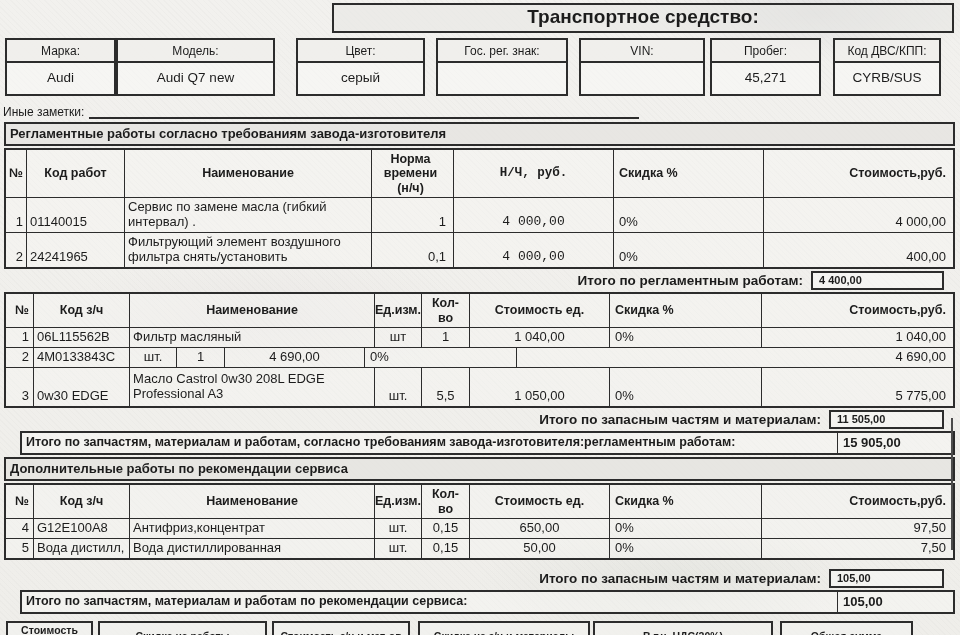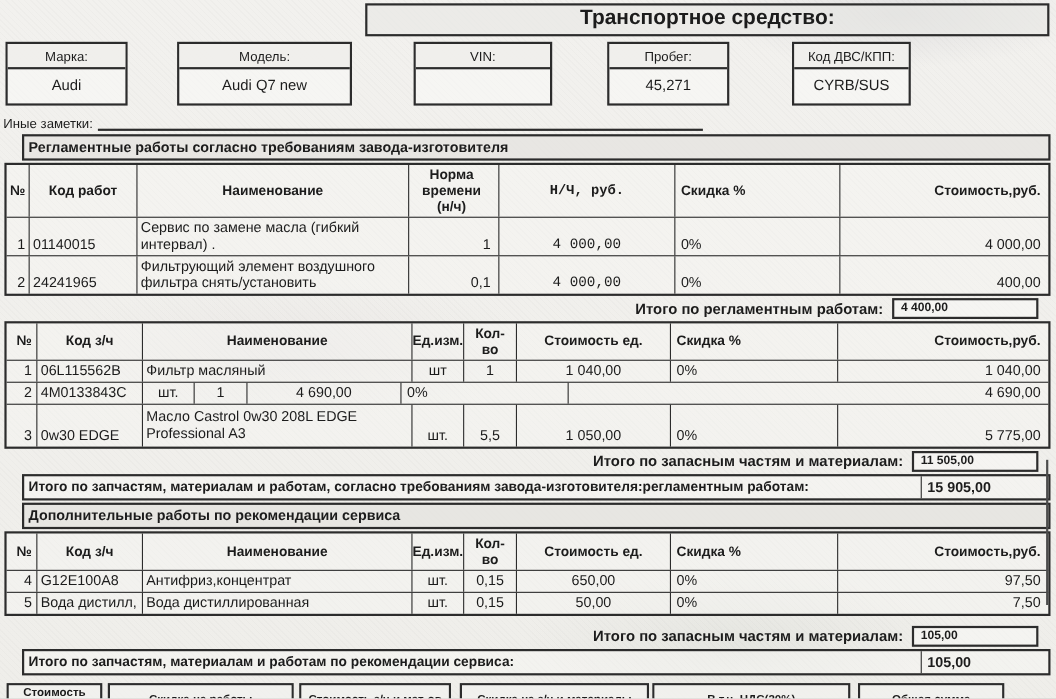--- a/index.html
+++ b/index.html
@@ -13,31 +13,31 @@
       radial-gradient(ellipse 320px 90px at 28% 50%, rgba(170,150,165,0.08), transparent 70%),
       radial-gradient(ellipse 280px 90px at 70% 92%, rgba(140,155,140,0.10), transparent 70%),
       linear-gradient(#f2f1ee,#efeeea);
     font-size:13px;
   }
   
   .title-row{ margin:3px 6px 0 332px; }
   .title-box{ border:2px solid #2c2c2c; background:rgba(232,231,228,0.6); text-align:center;
               font-weight:bold; font-size:19px; padding:1px 0 3px; }
   
-  .veh-row{ display:flex; margin:5px 4px 0 4px;gap:45px; }
+  .veh-row{ display:flex; margin:5px 4px 0 4px; }
   .veh-box{ border:2px solid #2c2c2c; background:rgba(250,249,247,0.55); }
   .veh-label{ border-bottom:2px solid #2c2c2c; text-align:center; font-size:12px; padding:4px 2px 3px;
               background:rgba(236,235,232,0.6); white-space:nowrap; }
   .veh-value{ text-align:center; font-size:13.5px; padding:7px 2px 8px; min-height:31px; }
   
   .notes{ display:flex; align-items:flex-end; margin:9px 4px 3px 3px; font-size:12px; }
   .notes-line{ width:550px; border-bottom:2.5px solid #2c2c2c; margin-left:5px; height:12px; }
   
   .bar{ border:2px solid #2c2c2c; background:rgba(228,227,223,0.75); font-weight:bold;
-        font-size:13px; padding:2px 4px 3px; margin:2px 5px 0 20px; }
+        font-size:13px; padding:2px 4px 3px; margin:2px 5px 0 4px; }
   
   .tbl{ border:2px solid #2c2c2c; margin:2px 5px 0 4px; background:rgba(250,249,247,0.35); }
   .tr{ display:flex; border-top:1.5px solid #2c2c2c; }
   .tr:first-child{ border-top:none; }
   .td{ border-left:1.5px solid #2c2c2c; display:flex; align-items:flex-end; padding:2px 3px;
        font-size:13px; line-height:1.15; }
   .td:first-child{ border-left:none; }
   .th{ align-items:center; justify-content:center; text-align:center; font-weight:bold; font-size:12.5px; }
   .name-cell{ align-items:center; }
   
@@ -92,20 +92,28 @@
 
   <div class="veh-row">
     <div class="veh-box" style="width:111px;margin-left:1px">
       <div class="veh-label">Марка:</div>
       <div class="veh-value">Audi</div>
     </div>
     <div class="veh-box" style="width:159px;">
       <div class="veh-label">Модель:</div>
       <div class="veh-value">Audi Q7 new</div>
     </div>
+    <div class="veh-box" style="width:129px;margin-left:21px">
+      <div class="veh-label">Цвет:</div>
+      <div class="veh-value">серый</div>
+    </div>
+    <div class="veh-box" style="width:132px;margin-left:11px">
+      <div class="veh-label">Гос. рег. знак:</div>
+      <div class="veh-value"></div>
+    </div>
     <div class="veh-box" style="width:126px;margin-left:11px">
       <div class="veh-label">VIN:</div>
       <div class="veh-value"></div>
     </div>
     <div class="veh-box" style="width:111px;margin-left:5px">
       <div class="veh-label">Пробег:</div>
       <div class="veh-value">45,271</div>
     </div>
     <div class="veh-box" style="width:108px;margin-left:12px">
       <div class="veh-label">Код ДВС/КПП:</div>

